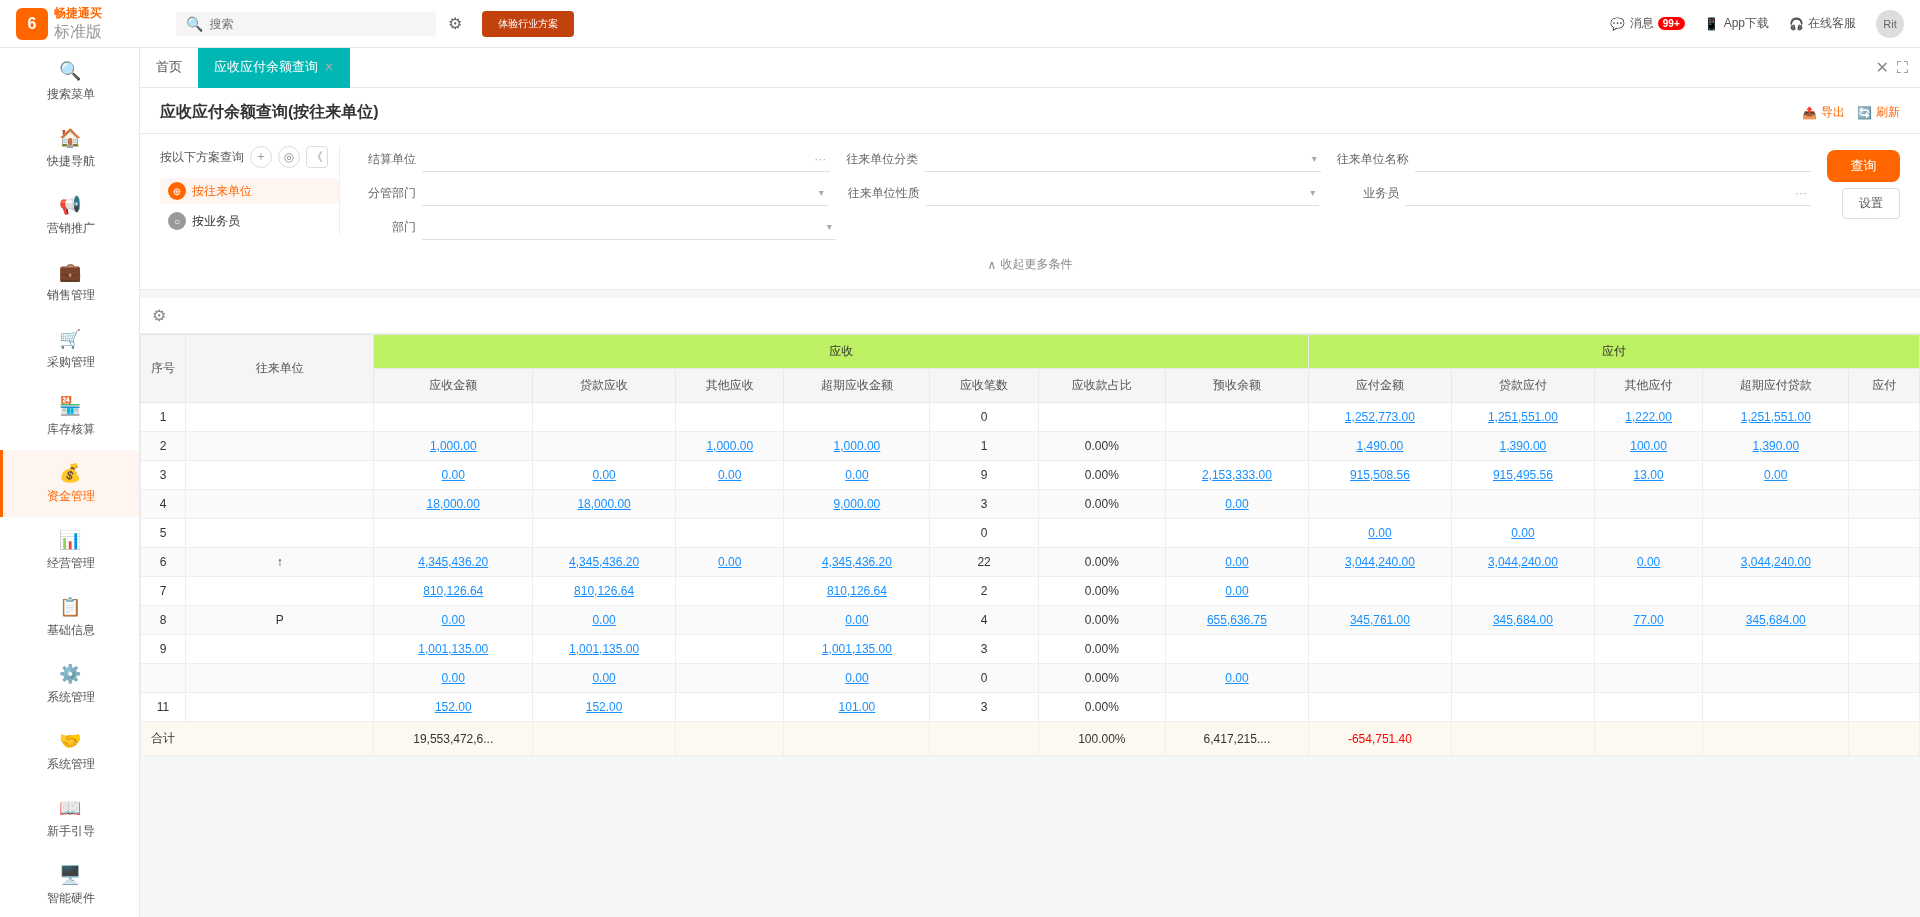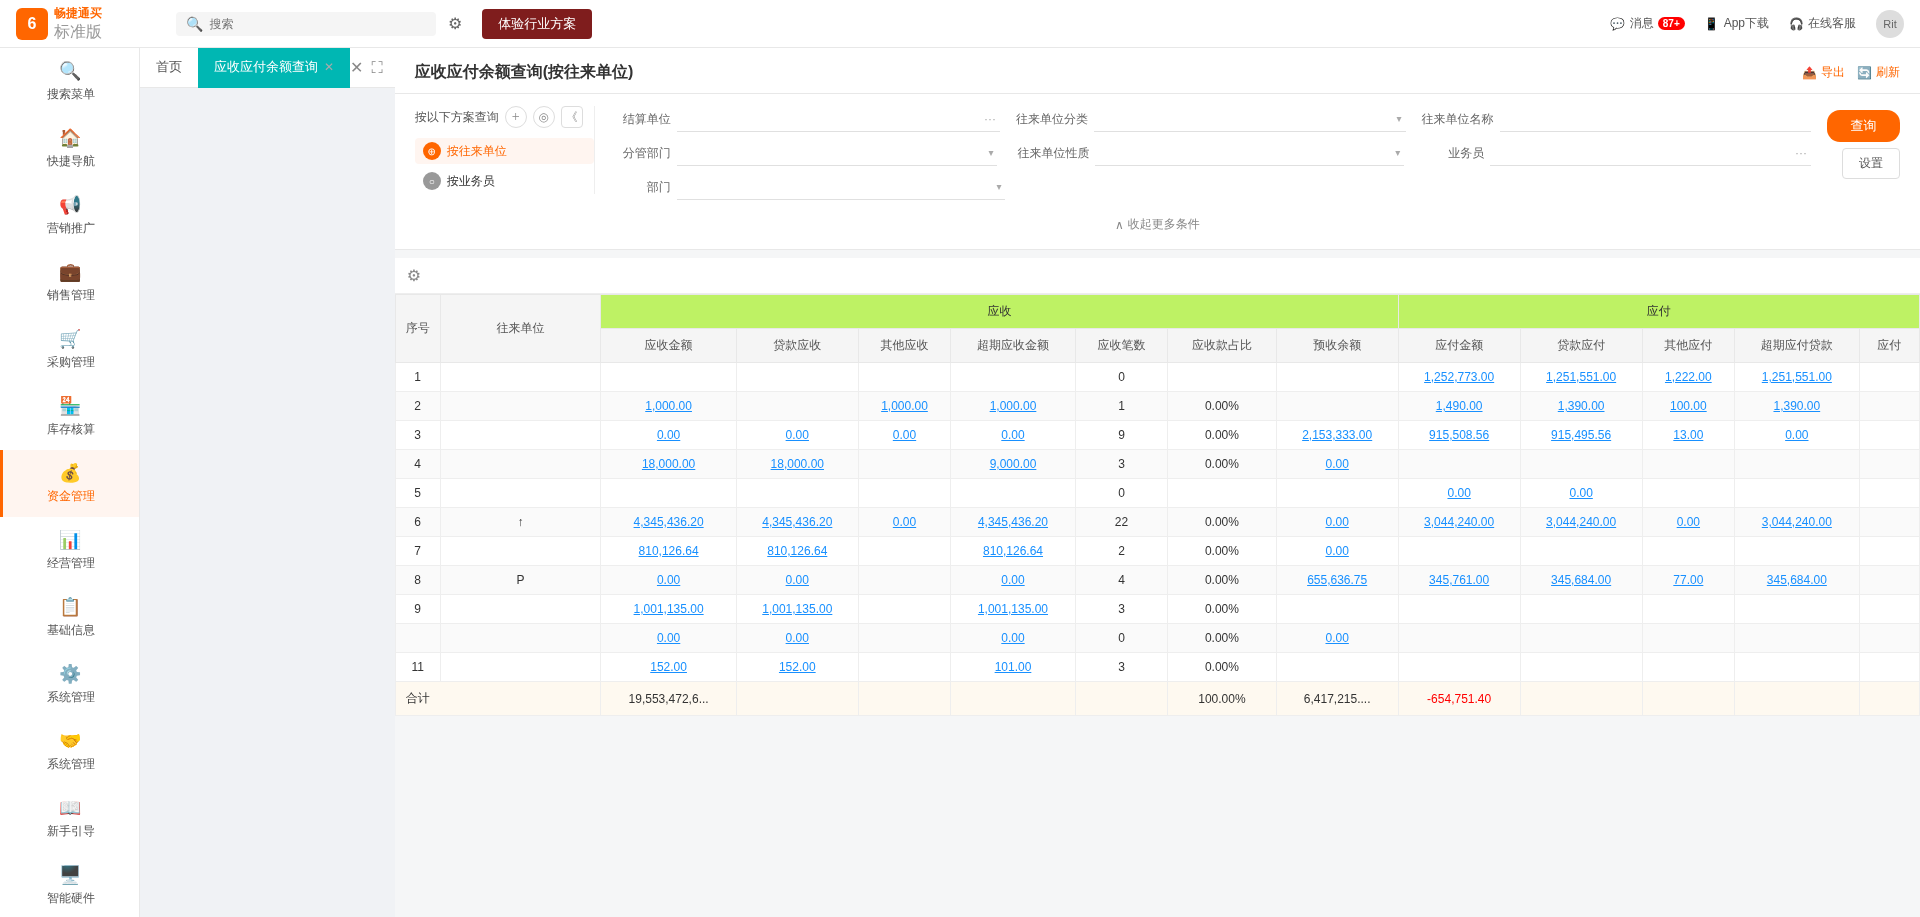--- a/index.html
+++ b/index.html
@@ -40,27 +40,27 @@
     .search-box input {
       border: none; background: transparent; outline: none; font-size: 12px; width: 160px; color: #999;
     }
     .top-bar-actions {
       margin-left: auto;
       display: flex;
       align-items: center;
       gap: 20px;
     }
     .btn-trial {
-      background: #7f1d1d;
+      background: #c2410c;
       color: #fff;
       border: none;
       border-radius: 4px;
       padding: 6px 16px;
       cursor: pointer;
-      font-size: 13px;
+      font-size: 10px;
       font-weight: 500;
       text-align: center;
     }
     .top-action-item {
       display: flex; align-items: center; gap: 4px;
       cursor: pointer; color: #555; font-size: 12px;
     }
     .badge {
       background: #f00; color: #fff; border-radius: 10px;
       padding: 1px 5px; font-size: 10px; font-weight: bold;
@@ -104,21 +104,21 @@
       background: #fff5f0;
       color: #f60;
       border-left: 3px solid #f60;
     }
     .sidebar-icon { font-size: 18px; }
 
     
     .main-content {
       flex: 1;
       display: flex;
-      flex-direction: row;
+      flex-direction: column;
       overflow: hidden;
     }
 
     
     .tab-bar {
       background: #fff;
       border-bottom: 1px solid #e8e8e8;
       display: flex;
       align-items: center;
       padding: 0 0;
@@ -225,21 +225,21 @@
       gap: 4px;
       color: #888;
       font-size: 12px;
       cursor: pointer;
       padding: 4px 0;
     }
     .btn-query {
       background: #f60;
       color: #fff;
       border: none;
-      border-radius: 13px;
+      border-radius: 8px;
       padding: 7px 20px;
       cursor: pointer;
       font-size: 13px;
       font-weight: 500;
       display: block;
     }
     .btn-settings {
       background: #fff;
       color: #555;
       border: 1px solid #ddd;
@@ -349,21 +349,21 @@
   </div>
 
   <span class="gear-icon" style="margin-left:12px;">⚙</span>
 
   <button class="btn-trial" style="margin-left:20px;">体验行业方案</button>
 
   <div class="top-bar-actions">
     <div class="top-action-item">
       <span>💬</span>
       <span>消息</span>
-      <span class="badge">87+</span>
+      <span class="badge">99+</span>
     </div>
     <div class="top-action-item">
       <span>📱</span>
       <span>App下载</span>
     </div>
     <div class="top-action-item">
       <span>🎧</span>
       <span>在线客服</span>
     </div>
     <div class="avatar-circle">

